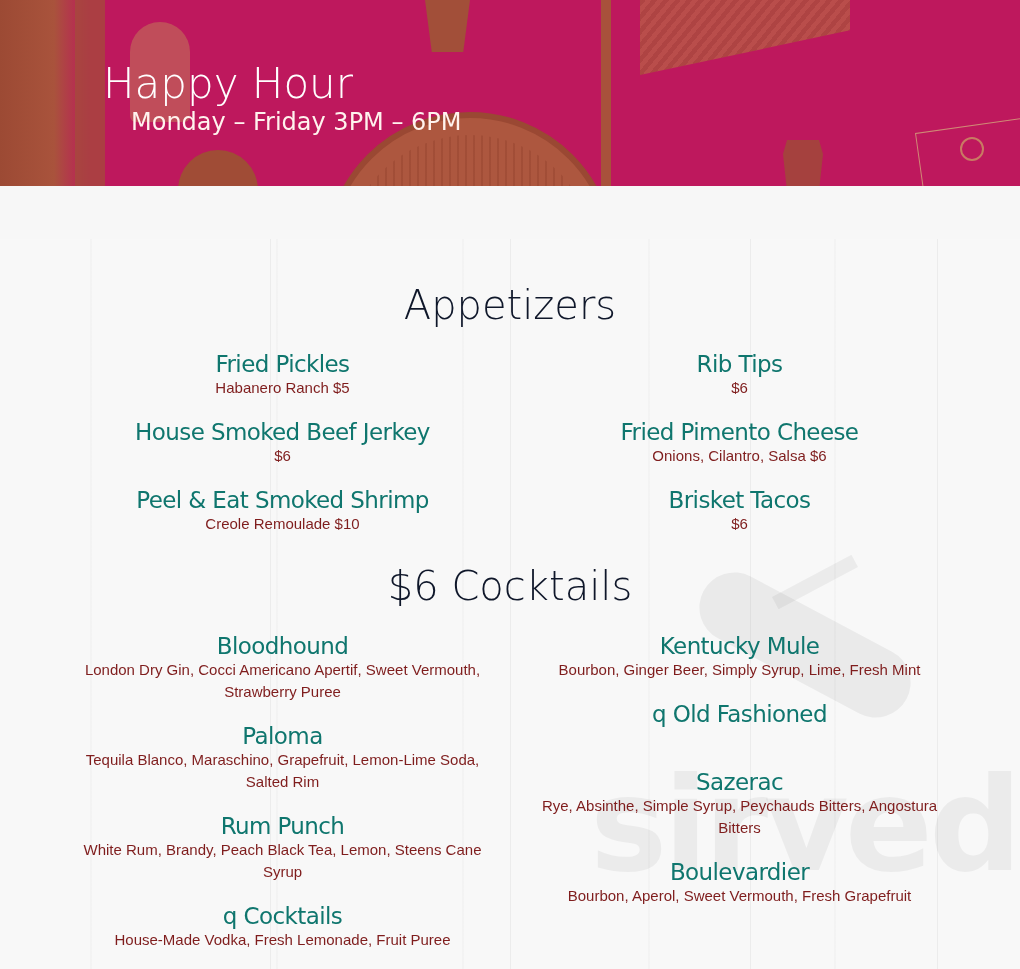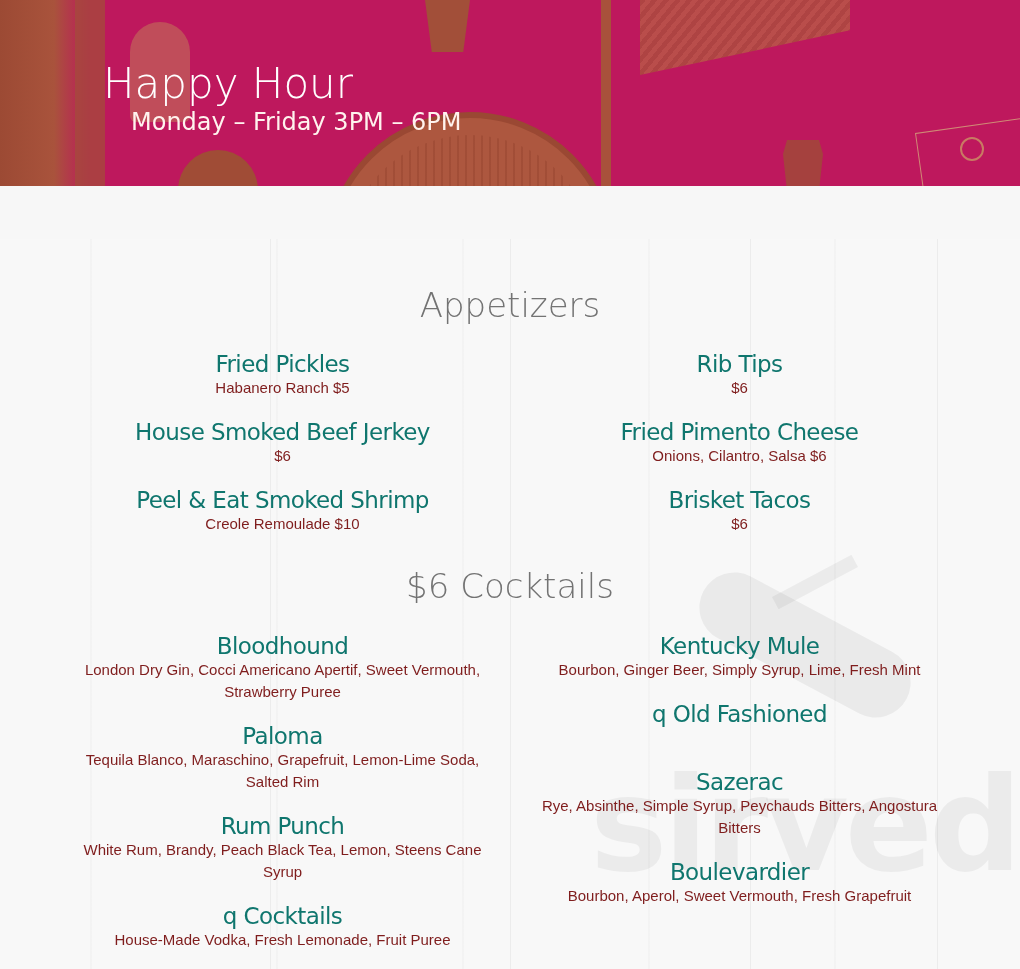--- a/index.html
+++ b/index.html
@@ -71,22 +71,22 @@
       position: absolute; left: 690px; top: 610px; width: 230px; height: 70px;
       background: rgba(0,0,0,0.055); border-radius: 35px; transform: rotate(28deg);
     }
     .fork {
       position: absolute; left: 770px; top: 575px; width: 90px; height: 14px;
       background: rgba(0,0,0,0.05); transform: rotate(-28deg);
     }
 
     .section-title {
       position: absolute; width: 1020px; left: 0; text-align: center;
-      font-family: "DejaVu Sans", sans-serif; font-weight: 300; color: #737373;
-      font-size: 34px; line-height: 40px;
+      font-family: "DejaVu Sans", sans-serif; font-weight: 300; color: #0f172a;
+      font-size: 40px; line-height: 40px;
     }
     .item { position: absolute; text-align: center; }
     .item-name {
       display: block; color: #0f766e; font-family: "DejaVu Sans", sans-serif;
       font-size: 23px; line-height: 26px; letter-spacing: -0.6px;
     }
     .item-desc {
       display: block; color: #7f1d1d; font-family: "Liberation Sans", sans-serif;
       font-size: 15px; line-height: 22px;
     }

